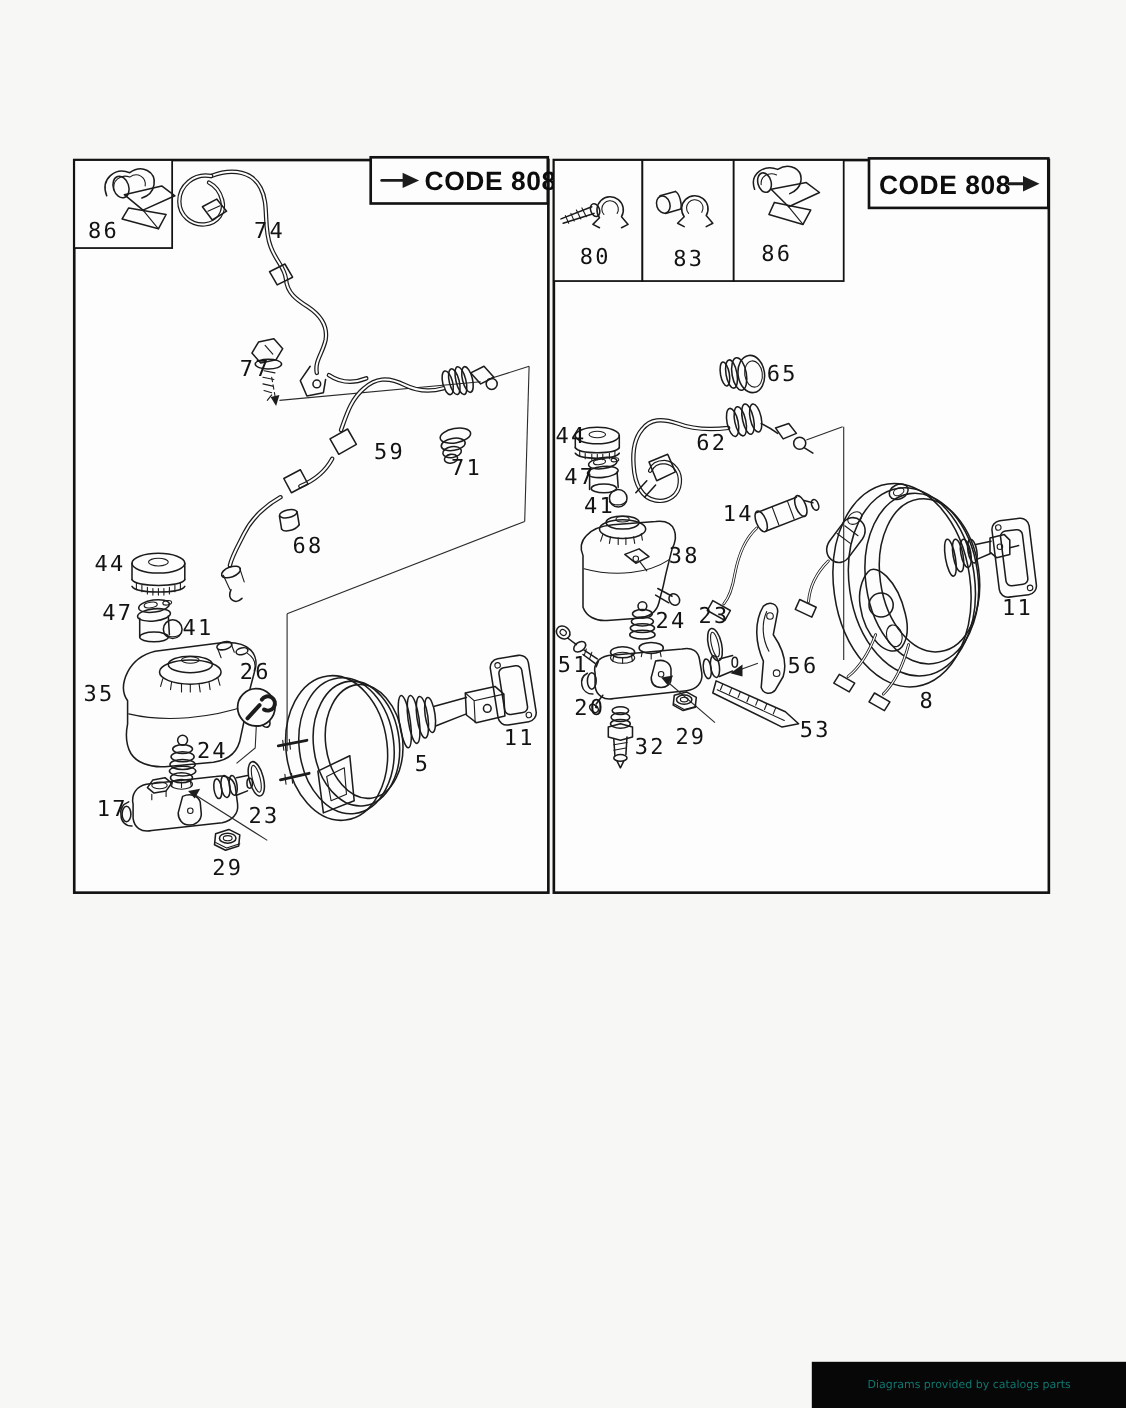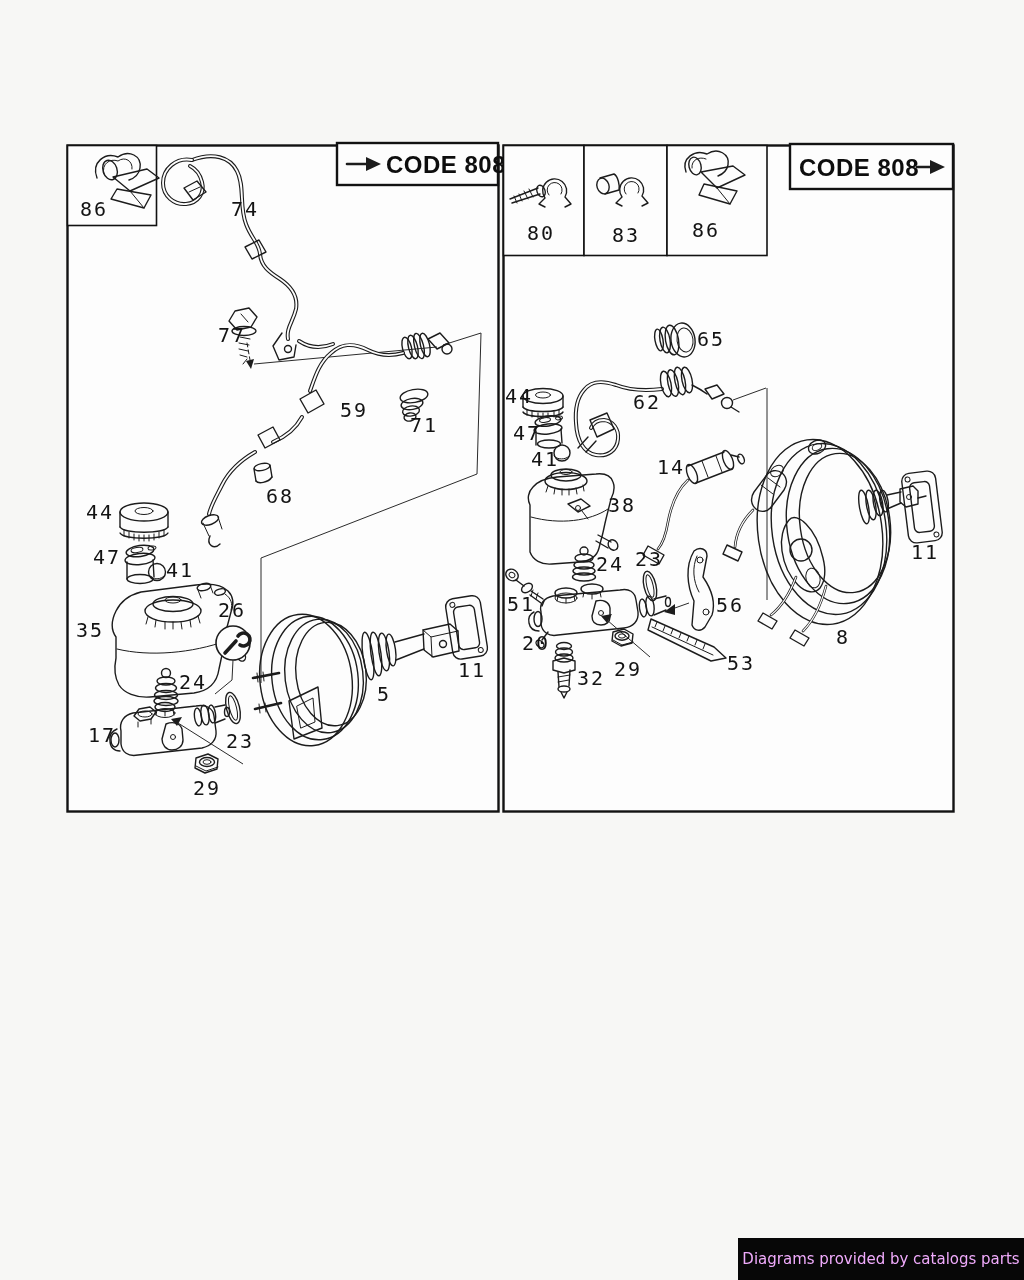--- a/index.html
+++ b/index.html
@@ -12,21 +12,21 @@
   .pipecore{fill:none;stroke:#fdfdfd;stroke-width:1.8;stroke-linecap:round;stroke-linejoin:round;}
   .wire{fill:none;stroke:#1c1c1c;stroke-width:2.6;stroke-linecap:round;}
   .wirecore{fill:none;stroke:#fdfdfd;stroke-width:1.1;stroke-linecap:round;}
   .fillk{fill:#1c1c1c;stroke:none;}
   .frame{fill:#fdfdfd;stroke:#121212;stroke-width:2.4;}
   .ibox{fill:#fdfdfd;stroke:#121212;stroke-width:1.6;}
   .pnum{font-family:"DejaVu Sans Mono","Liberation Mono",monospace;font-size:20px;letter-spacing:2px;fill:#131313;}
   .code{font-family:"Liberation Sans","DejaVu Sans",sans-serif;font-size:24px;font-weight:700;letter-spacing:.5px;fill:#0d0d0d;}
   .footer{position:absolute;left:738px;top:1238px;width:286px;height:42px;background:#070707;
           display:flex;align-items:center;justify-content:center;}
-  .footer span{font-family:"DejaVu Sans","Liberation Sans",sans-serif;font-size:15px;color:#f0abfc;}
+  .footer span{font-family:"DejaVu Sans","Liberation Sans",sans-serif;font-size:10px;color:#0f766e;}
 </style>
 </head>
 <body>
 
 <div class="page">
 <svg width="1024" height="1280" viewBox="0 0 1024 1280">
 
   <g>
     <rect class="frame" x="67.5" y="145.5" width="431" height="666"></rect>
 

